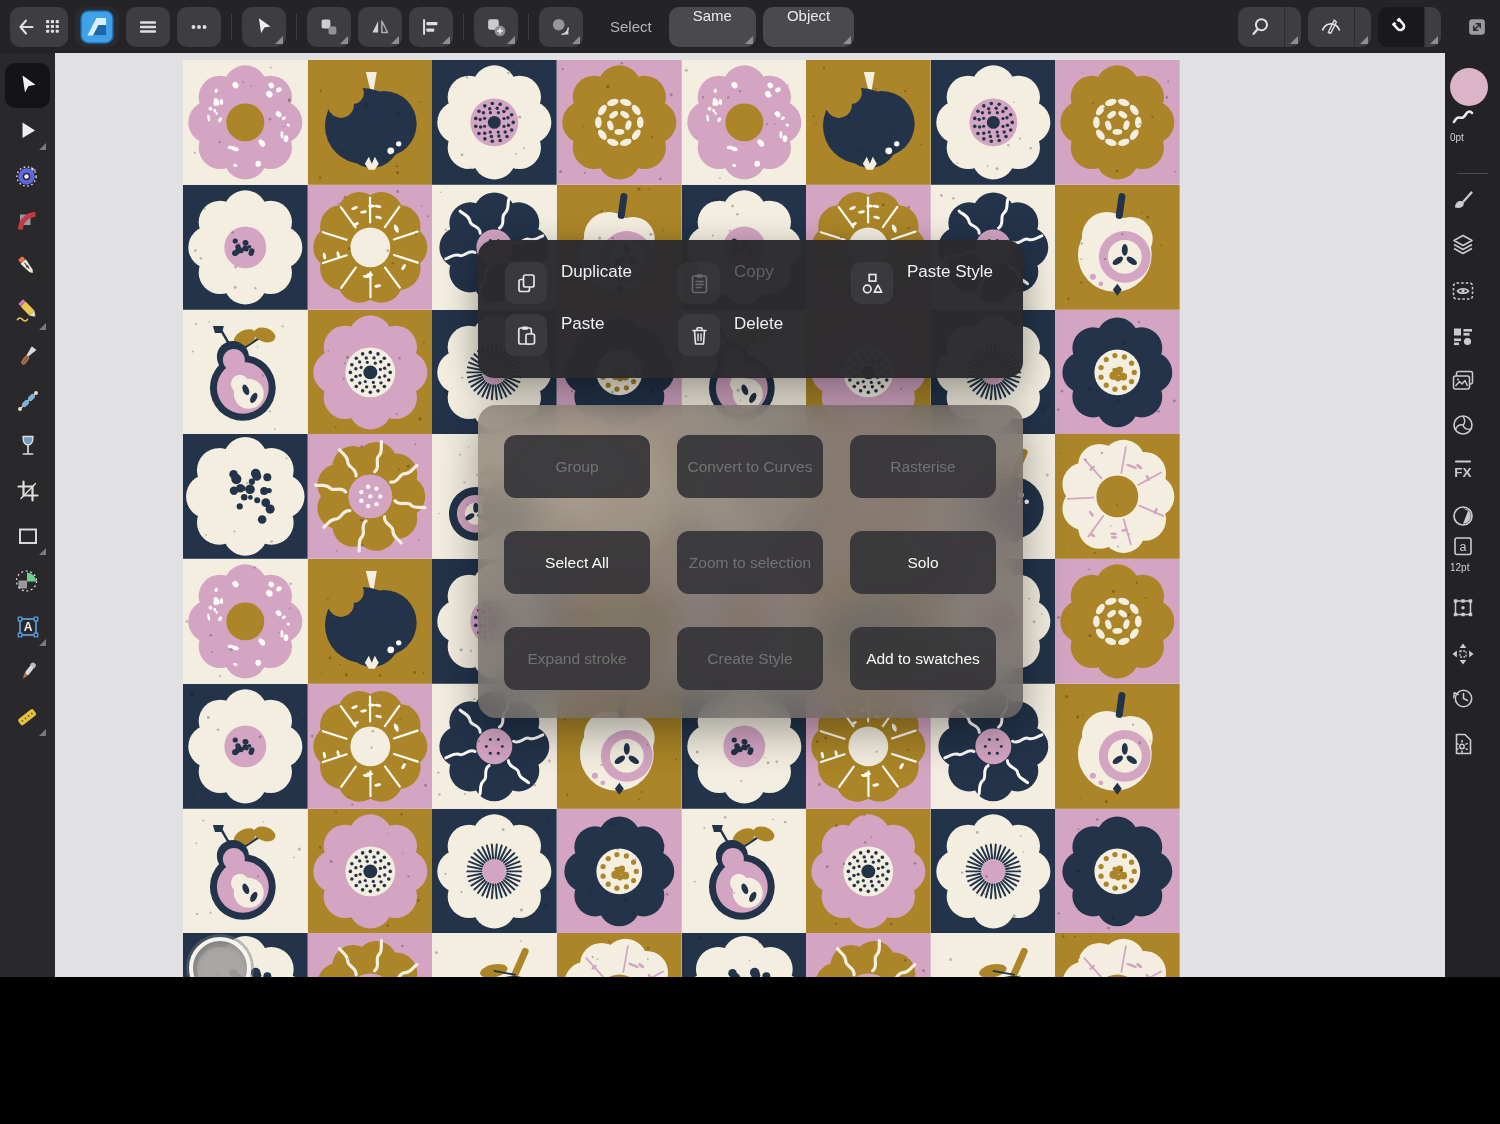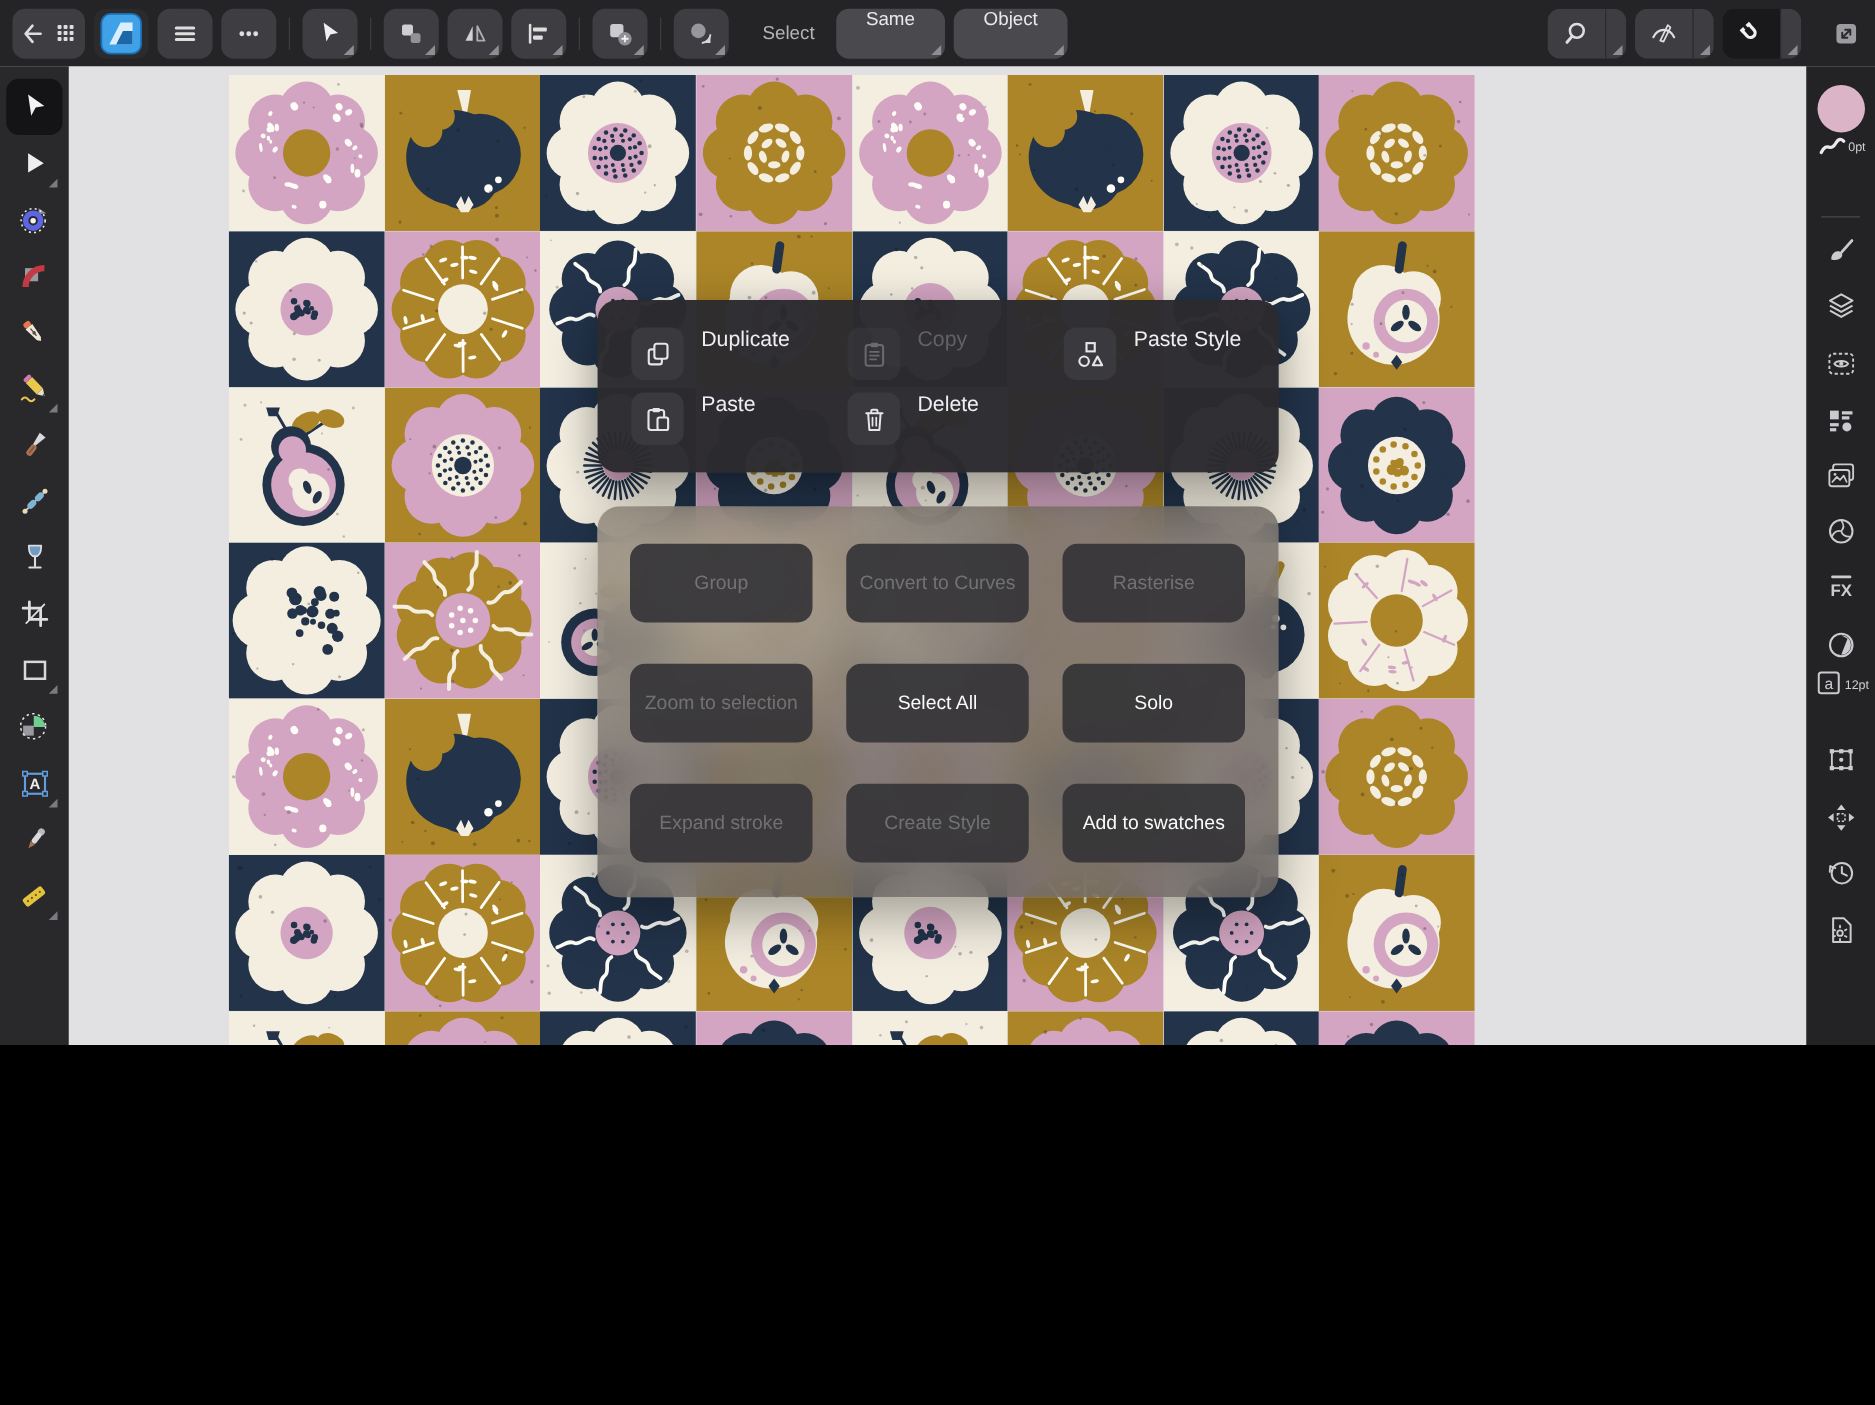--- a/index.html
+++ b/index.html
@@ -1,16 +1,16 @@
 <!DOCTYPE html>
 <html><head>
 <meta charset="utf-8">
 <style>
   html,body{margin:0;padding:0;background:#000;}
-  #app{position:relative;width:1500px;height:836px;background:#e1e1e3;overflow:hidden;
+  #app{position:relative;width:1500px;height:977px;background:#e1e1e3;overflow:hidden;
        font-family:"Liberation Sans",sans-serif;-webkit-font-smoothing:antialiased;}
   
   .topbar{position:absolute;left:0;top:0;width:1500px;height:53px;background:#242427;
           display:flex;align-items:center;padding:0 10px;box-sizing:border-box;z-index:40;}
   .tb-left,.tb-right{display:flex;align-items:center;gap:7px;}
   .tb-right{margin-left:auto;}
   .tbtn{height:40px;min-width:44px;border-radius:10px;background:#3e3d41;display:flex;
         align-items:center;justify-content:center;position:relative;box-sizing:border-box;}
   .tbtn.wide{min-width:58px;gap:3px;}
   .tbtn.persona{background:#2b2b2e;width:44px;}
@@ -26,22 +26,22 @@
   .seg-strip{width:16px;height:40px;background:#3e3d41;border-left:1px solid #2d2d31;position:relative;}
   .tb-mini{width:26px;height:26px;display:flex;align-items:center;justify-content:center;margin-left:16px;}
   
   .leftrail{position:absolute;left:0;top:53px;bottom:0;width:55px;background:#29292c;z-index:30;}
   .rightrail{position:absolute;right:0;top:53px;bottom:0;width:55px;background:#232326;z-index:30;}
   .tool{position:absolute;left:5px;width:45px;height:45px;border-radius:10px;display:flex;
         align-items:center;justify-content:center;}
   .tool.selected{background:#141416;}
   .tool.fly::after{content:"";position:absolute;right:4px;bottom:4px;width:0;height:0;
         border-style:solid;border-width:0 0 7px 7px;border-color:transparent transparent #7b7a80 transparent;}
-  .rr-item{position:absolute;left:5px;width:45px;display:flex;flex-direction:row;
-        align-items:center;justify-content:center;}
+  .rr-item{position:absolute;left:5px;width:45px;display:flex;flex-direction:column;
+        justify-content:center;}
   .rr-label{color:#cfcfd3;font-size:10px;margin-top:2px;}
   .rr-div{position:absolute;left:12px;width:31px;height:1px;background:#4a4a4e;}
   .fill-swatch{width:38px;height:38px;border-radius:50%;}
   .help-btn{width:26px;height:26px;border-radius:6px;background:#98989d;color:#2a2a2d;
         font-size:15px;font-weight:bold;display:flex;align-items:center;justify-content:center;}
   
   .artboard{position:absolute;left:183px;top:60px;width:997px;height:998px;
         display:grid;grid-template-columns:repeat(8,1fr);grid-template-rows:repeat(8,1fr);z-index:1;}
   .ptile{width:100%;height:100%;}
   .ptile svg{display:block;width:100%;height:100%;}
@@ -3398,25 +3398,25 @@
   <div class="glass-panel" id="glass-panel">
       <button class="act-btn disabled">
         <span>Group</span>
       </button>
       <button class="act-btn disabled">
         <span>Convert to Curves</span>
       </button>
       <button class="act-btn disabled">
         <span>Rasterise</span>
       </button>
+      <button class="act-btn">
+        <span>Select All</span>
+      </button>
       <button class="act-btn disabled">
         <span>Zoom to selection</span>
-      </button>
-      <button class="act-btn">
-        <span>Select All</span>
       </button>
       <button class="act-btn">
         <span>Solo</span>
       </button>
       <button class="act-btn disabled">
         <span>Expand stroke</span>
       </button>
       <button class="act-btn disabled">
         <span>Create Style</span>
       </button>

